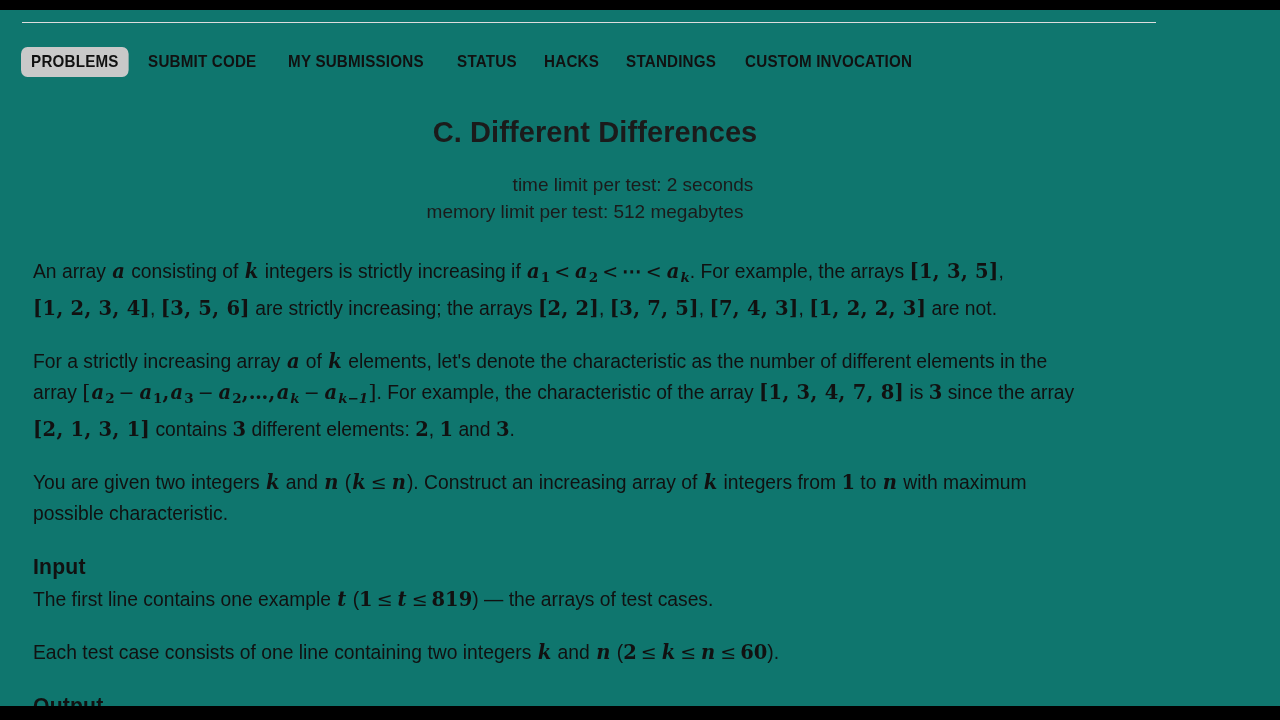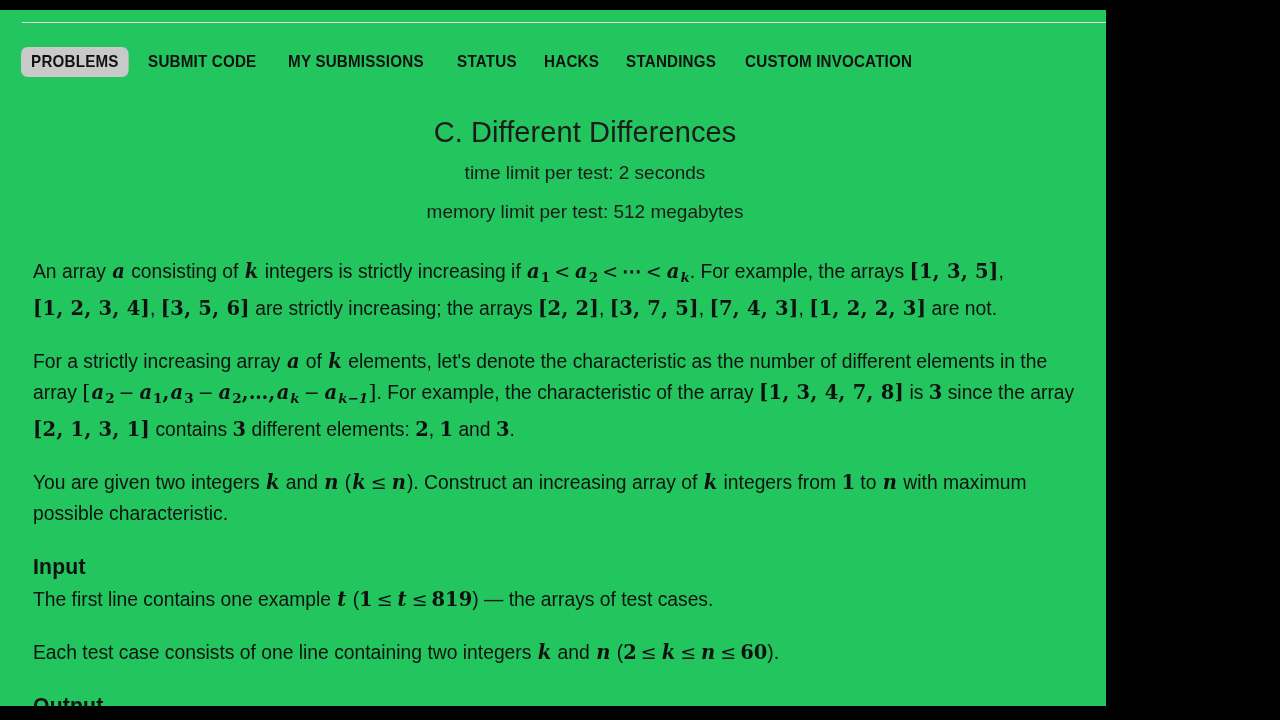--- a/index.html
+++ b/index.html
@@ -19,23 +19,23 @@
     height: 10px;
     background: #000000;
     width: 100%;
   }
   .letterbox-bottom {
     height: 14px;
     background: #000000;
     width: 100%;
   }
   .page {
-    background: #22c55e;
+    background: #0f766e;
     height: 696px;
-    width: 1106px;
+    width: 1280px;
     position: relative;
     overflow: hidden;
   }
 
   
   .top-rule {
     position: absolute;
     top: 12px;
     left: 22px;
     width: 1134px;
@@ -68,37 +68,37 @@
   }
   .nav-item.active {
     background: #c9c9c9;
     border-radius: 7px;
   }
 
   
   .title {
     position: absolute;
     top: 106px;
-    left: 0;
+    left: 10px;
     width: 1170px;
     text-align: center;
     font-size: 29px;
     color: #1b1b1b;
-    font-weight: normal;
+    font-weight: bold;
     letter-spacing: 0.1px;
   }
   .limits {
     position: absolute;
     left: 0;
     width: 1170px;
     text-align: center;
     font-size: 19px;
     color: #1b1b1b;
   }
-  .limit-time { top: 152px; }
+  .limit-time { top: 164px; margin-left: 48px; }
   .limit-mem  { top: 191px; }
 
   
   .content {
     position: absolute;
     top: 246px;
     left: 33px;
     width: 1062px;
     color: #111111;
     font-size: 19.3px;

